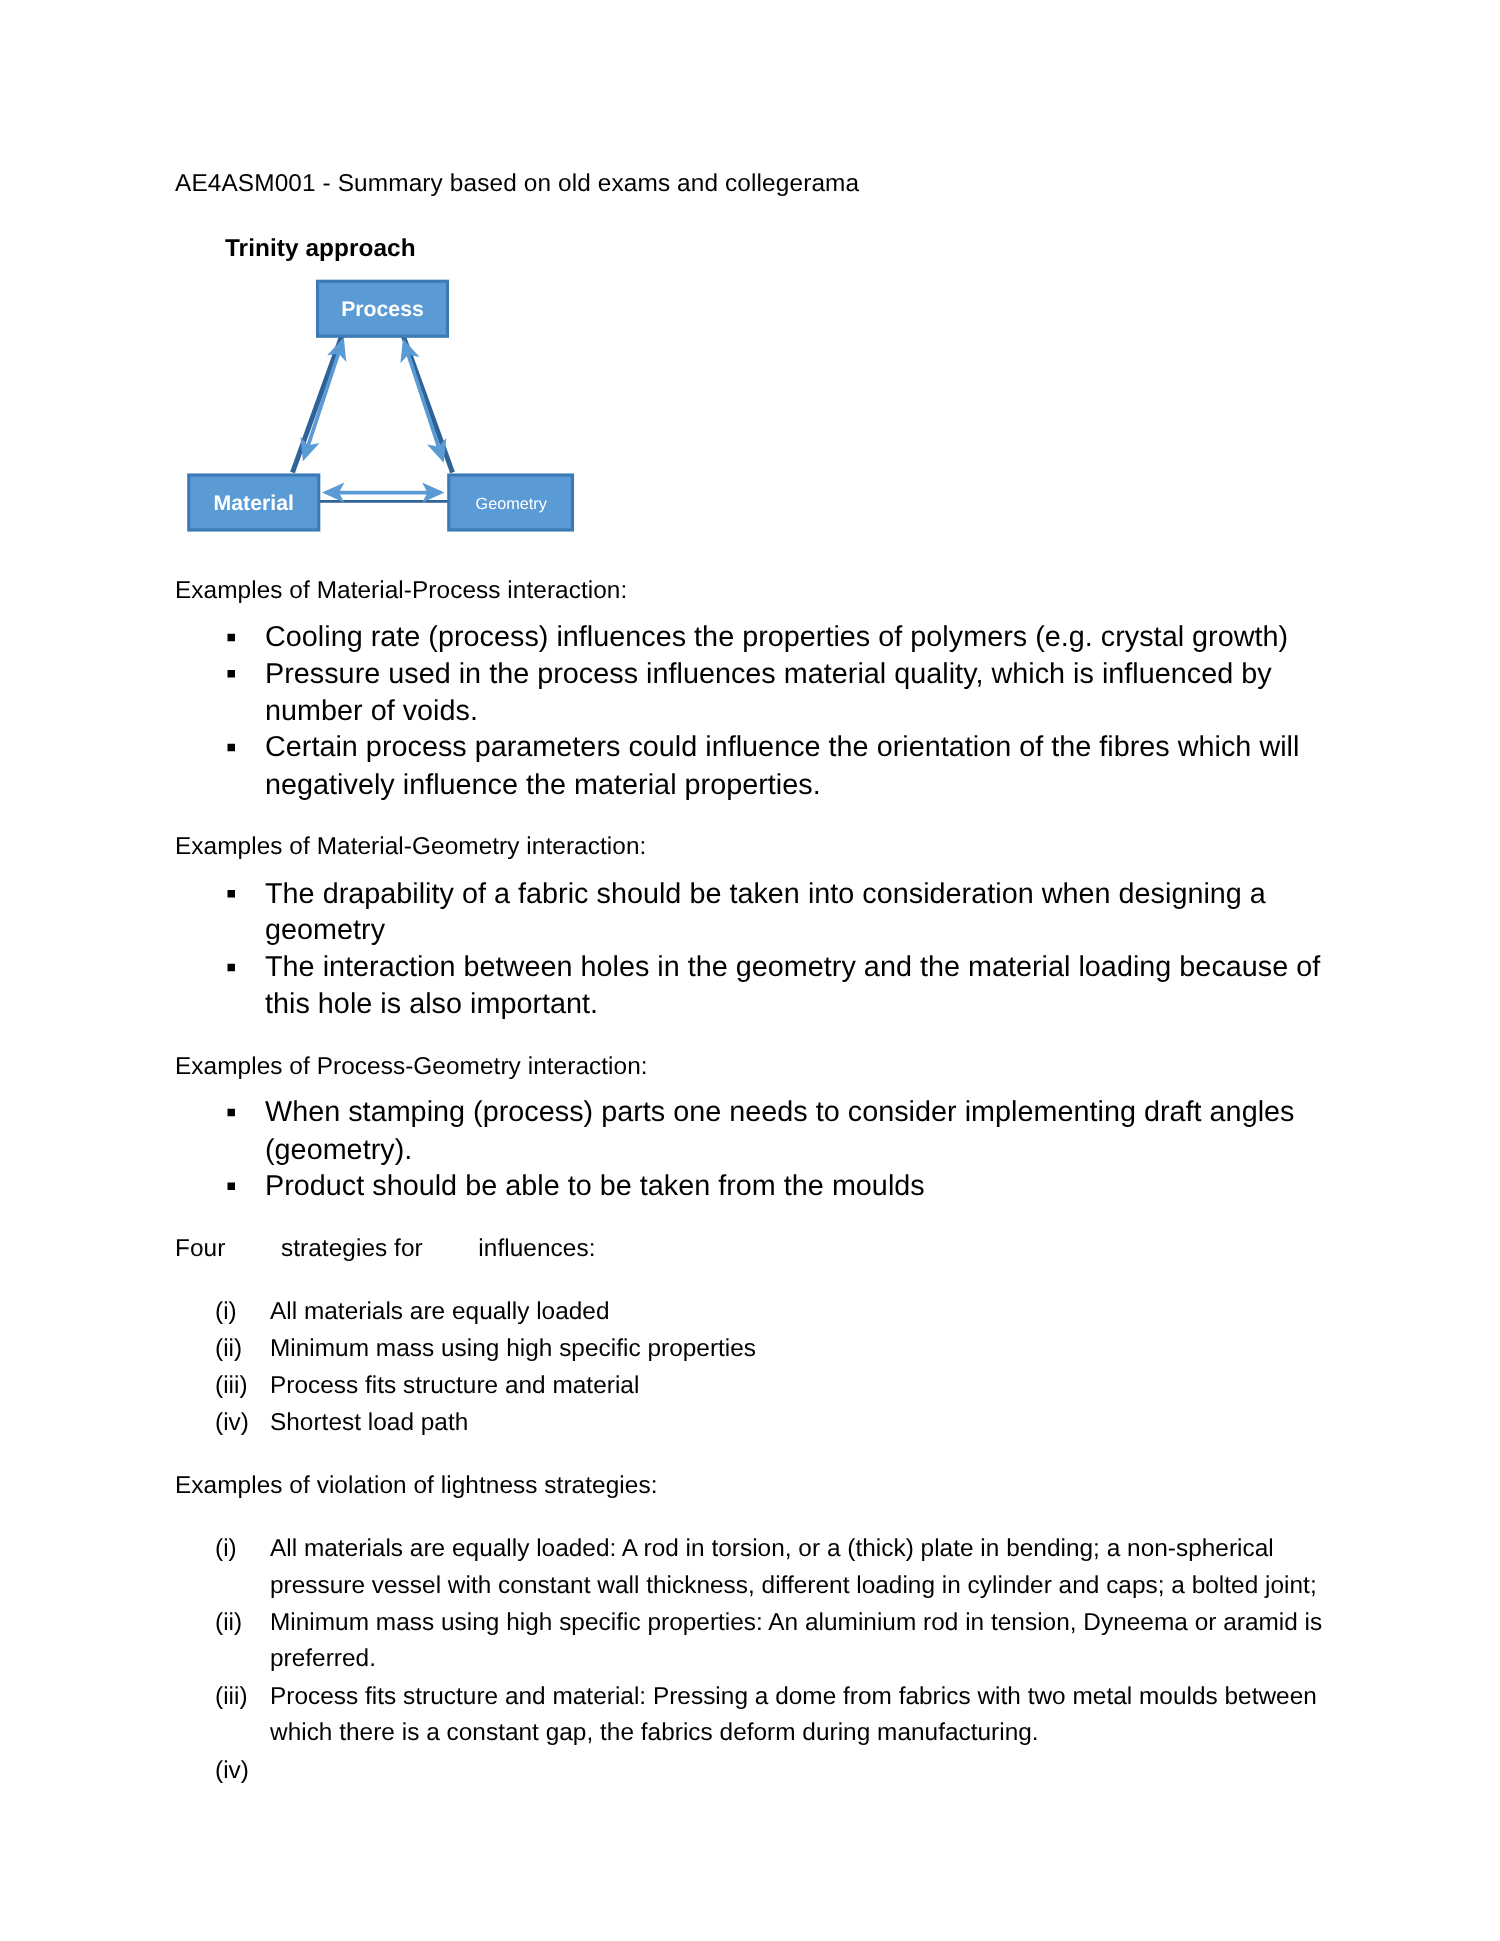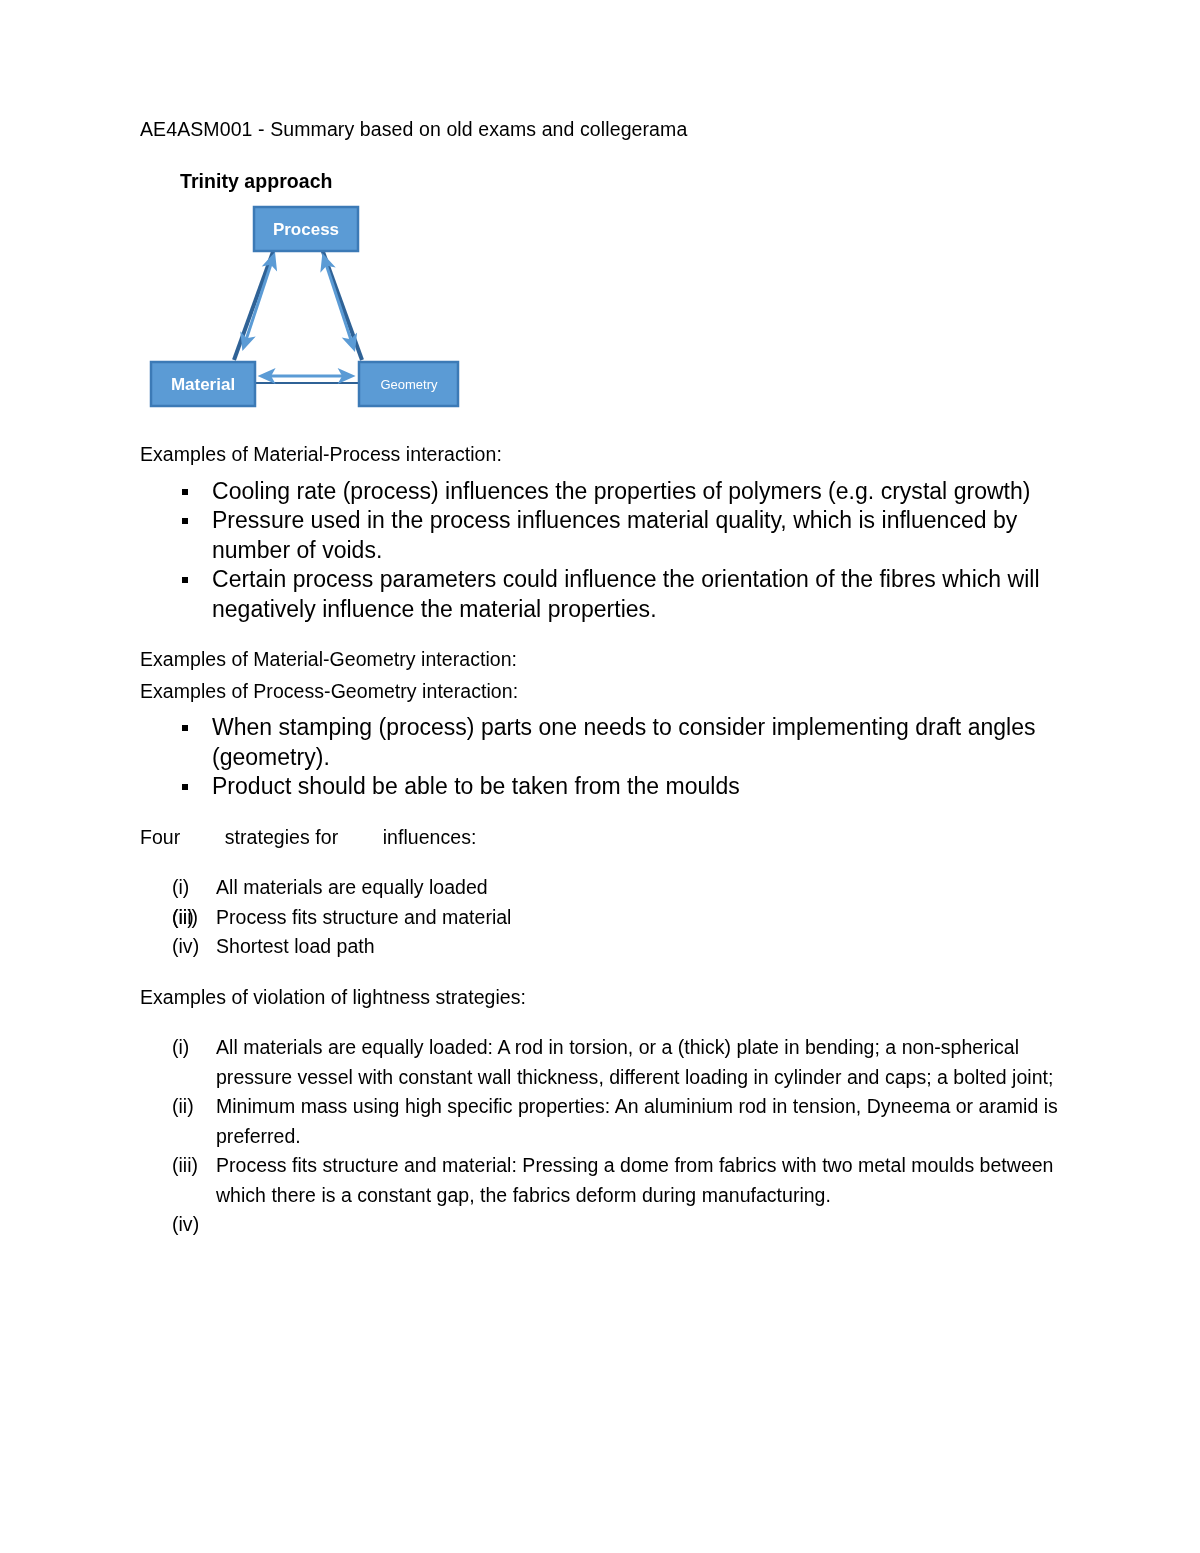--- a/index.html
+++ b/index.html
@@ -16,21 +16,21 @@
     position: relative;
     width: 1200px;
     height: 1553px;
     background: #ffffff;
     overflow: hidden;
     box-sizing: border-box;
   }
   .content {
     position: absolute;
     left: 140px;
-    top: 120px;
+    top: 138px;
     width: 940px;
   }
 
   
   .doc-title {
     font-size: 19.5px;
     line-height: 1.0;
     letter-spacing: 0.1px;
     margin: 0 0 32px 0;
     font-weight: 400;
@@ -168,38 +168,43 @@
     </div>
 
     <div class="section-head">Examples of Material-Process interaction:</div>
     <ul class="bullets">
       <li>Cooling rate (process) influences the properties of polymers (e.g. crystal growth)</li>
       <li>Pressure used in the process influences material quality, which is influenced by number of voids.</li>
       <li>Certain process parameters could influence the orientation of the fibres which will negatively influence the material properties.</li>
     </ul>
 
     <div class="section-head">Examples of Material-Geometry interaction:</div>
+    <ul class="bullets">
+      <li>The drapability of a fabric should be taken into consideration when designing a geometry</li>
+      <li>The interaction between holes in the geometry and the material loading because of this hole is also important.</li>
+    </ul>
 
     <div class="section-head">Examples of Process-Geometry interaction:</div>
     <ul class="bullets">
       <li>When stamping (process) parts one needs to consider implementing draft angles (geometry).</li>
       <li>Product should be able to be taken from the moulds</li>
     </ul>
 
     <div class="section-head">
       <span>Four </span><span class="b">strategies</span><span> for </span><span class="b">influences</span><span>:</span>
     </div>
     <div class="spacer-sm"></div>
     <ol class="romans tight">
       <li>
         <span class="rn">(i)</span>
         <span>All materials are equally loaded</span>
       </li>
       <li>
         <span class="rn">(ii)</span>
+        <span>Minimum mass using high specific properties</span>
       </li>
       <li>
         <span class="rn">(iii)</span>
         <span>Process fits structure and material</span>
       </li>
       <li>
         <span class="rn">(iv)</span>
         <span>Shortest load path</span>
       </li>
     </ol>

